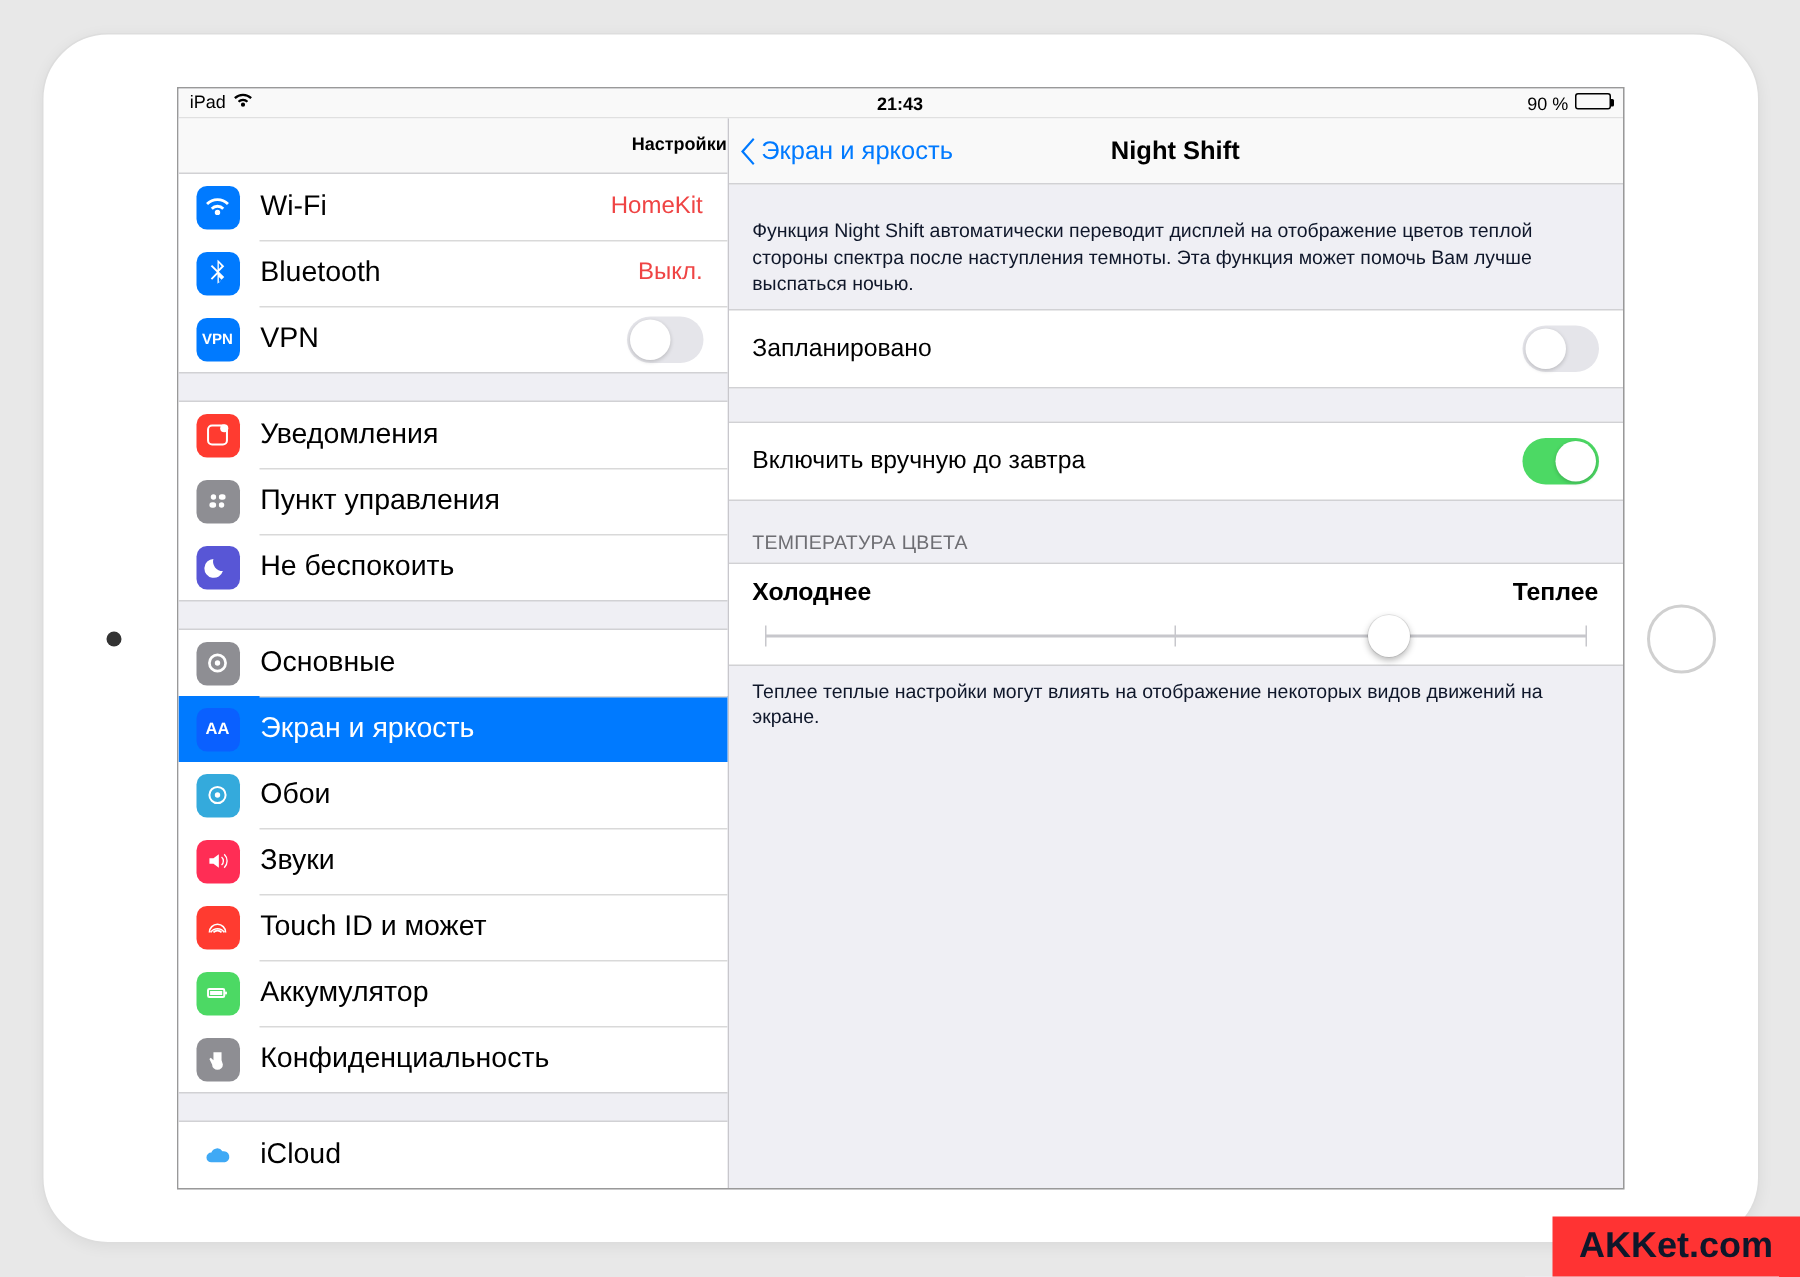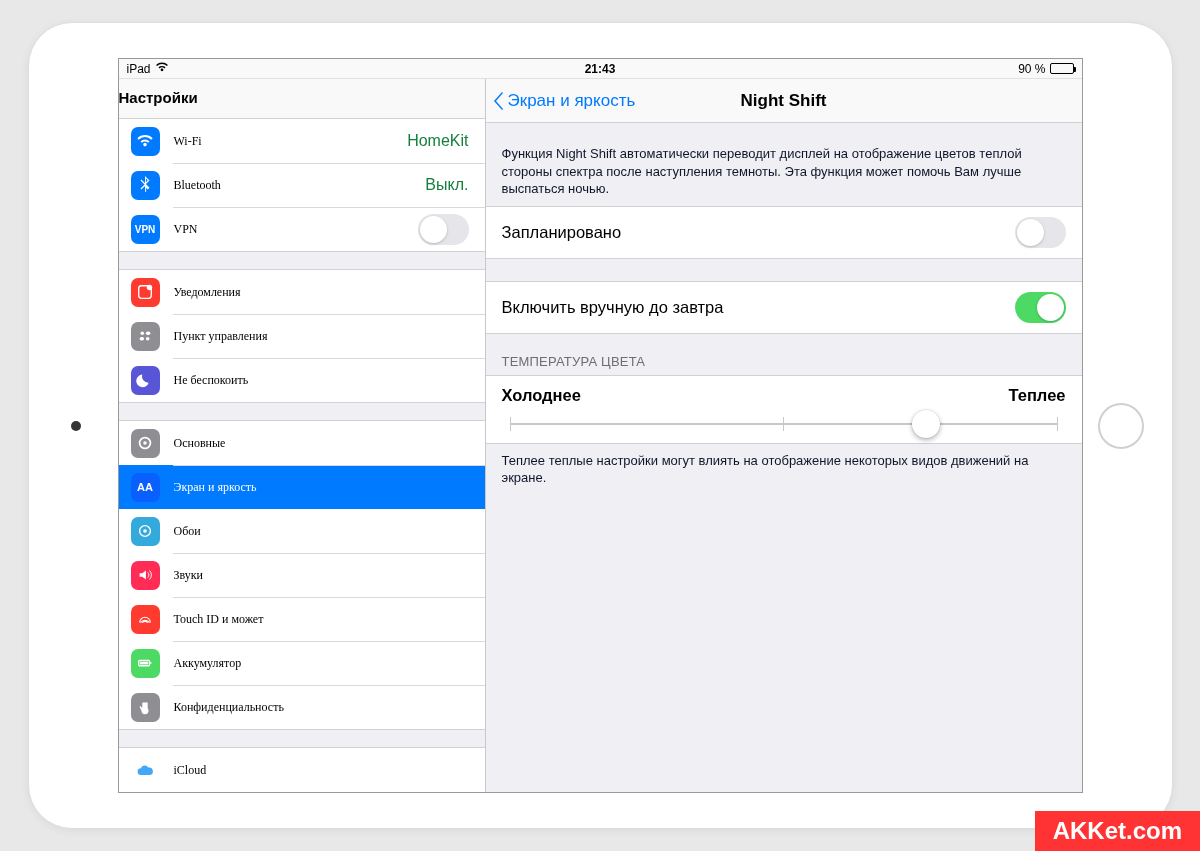--- a/index.html
+++ b/index.html
@@ -2,61 +2,61 @@
 <html><head>
 <meta charset="utf-8">
 <style>
 * { margin: 0; padding: 0; box-sizing: border-box; font-family: -apple-system, "Helvetica Neue", Helvetica, Arial, sans-serif; }
 body { background: #e8e8e8; display: flex; align-items: center; justify-content: center; height: 851px; width: 1200px; position: relative; }
 .ipad-frame { width: 1145px; height: 807px; background: #fff; border-radius: 44px; border: 1px solid #ddd; box-shadow: 0 2px 10px rgba(0,0,0,0.06); display: flex; align-items: center; justify-content: center; position: relative; }
 .home-button { position: absolute; right: 28px; top: 50%; transform: translateY(-50%); width: 46px; height: 46px; border-radius: 50%; border: 2px solid #d0d0d0; background: #fff; }
 .camera { position: absolute; left: 42px; top: 50%; transform: translateY(-50%); width: 10px; height: 10px; border-radius: 50%; background: #333; }
 .screen { width: 965px; height: 735px; background: #efeff4; border: 1px solid #999; position: relative; overflow: hidden; }
 .statusbar { height: 20px; background: #f9f9f9; display: flex; align-items: center; justify-content: space-between; padding: 0 8px; font-size: 12px; border-bottom: 1px solid #e0e0e0; }
-.statusbar .left, .statusbar .right { display: flex; align-items: center; gap: 4px; }
+.statusbar .left, .statusbar .right { display: flex; align-items: flex-start; gap: 4px; }
 .statusbar .center { position: absolute; left: 50%; transform: translateX(-50%); font-weight: 600; font-size: 12px; }
 .battery-pct { font-size: 12px; }
 .battery-icon { width: 24px; height: 11px; border: 1px solid #000; border-radius: 2px; position: relative; }
 .battery-icon::after { content: ""; position: absolute; right: -3px; top: 3px; width: 2px; height: 5px; background: #000; border-radius: 0 1px 1px 0; }
 .battery-fill { height: 100%; width: 90%; background: #000; }
 .wifi-icon svg { width: 14px; height: 12px; }
 .split { display: flex; height: calc(100% - 20px); }
 .sidebar { width: 367px; border-right: 1px solid #c8c7cc; background: #efeff4; display: flex; flex-direction: column; }
-.sidebar-header { text-align: left; font-weight: 600; font-size: 15px; padding: 10px 0 12px; background: #f9f9f9; border-bottom: 1px solid #d1d1d4; }
+.sidebar-header { text-align: right; font-weight: 600; font-size: 12px; padding: 10px 0 12px; background: #f9f9f9; border-bottom: 1px solid #d1d1d4; }
 .list { background: #fff; }
 .group-gap { height: 28px; background: #efeff4; border-top: 1px solid #d1d1d4; border-bottom: 1px solid #d1d1d4; }
 .row { display: flex; align-items: center; height: 44px; padding: 0 16px 0 12px; position: relative; }
 .row + .row::before { content: ""; position: absolute; left: 54px; right: 0; top: 0; height: 1px; background: #d9d9d9; }
 .row.selected { background: #007aff; color: #fff; }
 .row.selected + .row::before { display: none; }
 .icon { width: 29px; height: 29px; border-radius: 7px; margin-right: 14px; display: flex; align-items: center; justify-content: center; color: #fff; font-size: 13px; flex-shrink: 0; }
 .icon svg { width: 18px; height: 18px; }
-.row-label { flex: 1; font-size: 12px; font-family: Liberation Serif, serif; }
-.row-detail { color: #15803d; font-size: 16px; }
+.row-label { flex: 1; font-size: 19px; }
+.row-detail { color: #ef4444; font-size: 16px; }
 .toggle { width: 51px; height: 31px; background: #e5e5ea; border-radius: 16px; position: relative; }
 .toggle::after { content: ""; position: absolute; width: 27px; height: 27px; background: #fff; border-radius: 50%; top: 2px; left: 2px; box-shadow: 0 1px 3px rgba(0,0,0,0.2); }
 .toggle.on { background: #4cd964; }
 .toggle.on::after { left: 22px; }
 .detail-pane { flex: 1; background: #efeff4; }
 .detail-header { height: 44px; background: #f9f9f9; border-bottom: 1px solid #d1d1d4; position: relative; display: flex; align-items: center; }
 .back-btn { display: flex; align-items: center; color: #007aff; font-size: 17px; padding-left: 6px; gap: 2px; }
 .back-btn svg { width: 14px; height: 20px; }
 .detail-title { position: absolute; left: 50%; transform: translateX(-50%); font-weight: 600; font-size: 17px; }
 .footer-text { color: #0f172a; font-size: 13px; padding: 8px 16px 8px 16px; line-height: 1.35; }
 .section-header { color: #6d6d72; font-size: 13px; padding: 20px 16px 6px; text-transform: uppercase; letter-spacing: 0.2px; }
 .cell-group { background: #fff; border-top: 1px solid #d1d1d4; border-bottom: 1px solid #d1d1d4; }
 .cell { display: flex; align-items: center; min-height: 44px; padding: 10px 16px; font-size: 16.5px; justify-content: space-between; position: relative; }
 .slider-cell { flex-direction: column; align-items: stretch; padding: 10px 16px 14px; }
 .slider-labels { display: flex; justify-content: space-between; font-size: 16.5px; margin-bottom: 8px; font-weight: bold; }
 .slider-track { height: 2px; background: #c7c7cc; position: relative; margin: 10px 8px 4px; }
 .slider-ticks { position: absolute; left: 0; right: 0; top: -4px; display: flex; justify-content: space-between; }
 .slider-tick { width: 1px; height: 10px; background: #c7c7cc; }
 .slider-tick.tall { height: 14px; top: -2px; position: relative; }
 .slider-knob { position: absolute; top: -13px; width: 28px; height: 28px; border-radius: 50%; background: #fff; box-shadow: 0 2px 5px rgba(0,0,0,0.3), 0 0 0 0.5px rgba(0,0,0,0.1); transform: translateX(-50%); }
-.watermark { position: absolute; right: 0; bottom: 0; background: #ff3333; color: #ffffff; font-weight: 700; font-size: 24px; padding: 6px 18px; }
+.watermark { position: absolute; right: 0; bottom: 0; background: #ff3333; color: #0f172a; font-weight: 700; font-size: 24px; padding: 6px 18px; }
 .icon.bg-blue { background: #007aff; }
 .icon.bg-red { background: #ff3b30; }
 .icon.bg-gray { background: #8e8e93; }
 .icon.bg-purple { background: #5856d6; }
 .icon.bg-lightblue { background: #34aadc; }
 .icon.bg-pink { background: #ff2d55; }
 .icon.bg-green { background: #4cd964; }
 .icon.bg-cloud { background: #fff; }
 .icon.bg-red2 { background: #ff3b30; }
 .icon-text { font-size: 10px; font-weight: 700; }

